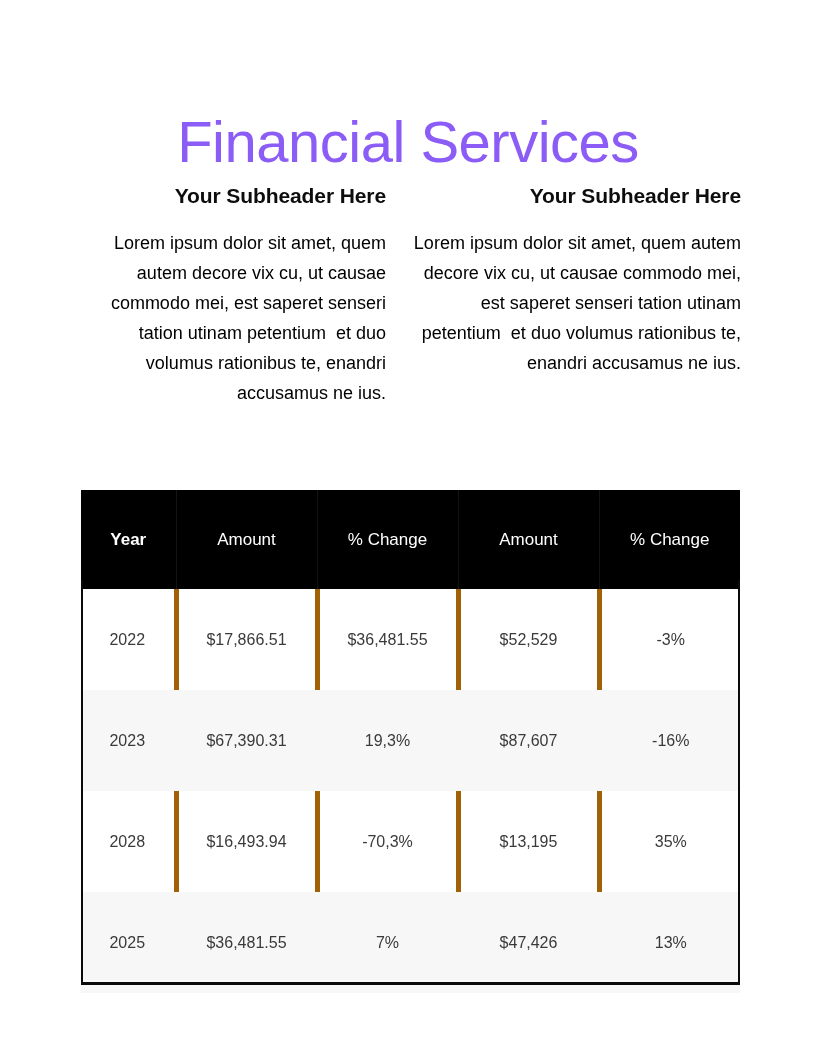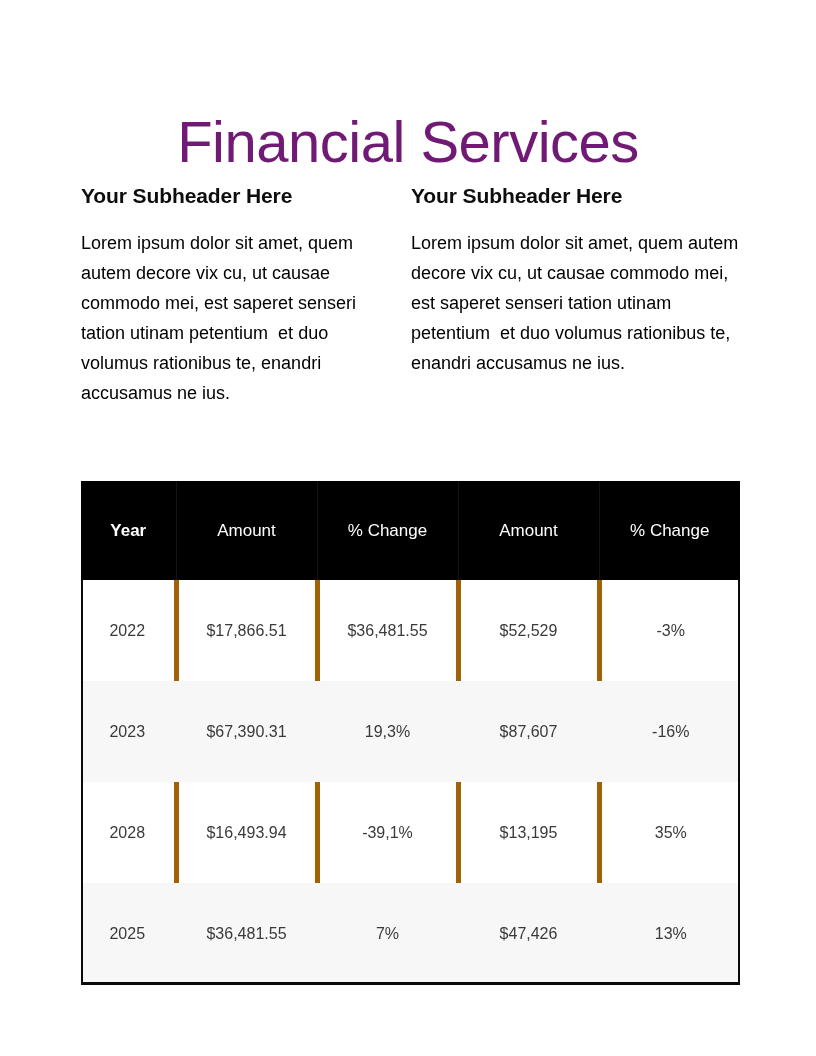--- a/index.html
+++ b/index.html
@@ -27,33 +27,34 @@
   .title {
     position: absolute;
     left: 0;
     top: 68px;
     width: 816px;
     text-align: center;
     font-size: 58px;
     font-weight: 300;
     line-height: 70px;
     letter-spacing: -0.5px;
-    color: #701a75;
+    color: #8b5cf6;
     white-space: nowrap;
   }
 
   
   .columns {
     position: absolute;
     left: 81px;
     top: 183px;
     width: 660px;
     display: flex;
     flex-direction: row;
     gap: 0;
+    text-align: right;
   }
   .col {
     width: 330px;
     box-sizing: border-box;
   }
   .col:first-child { padding-right: 25px; }
 
   .subheader {
     font-size: 21px;
     font-weight: 700;
@@ -76,20 +77,21 @@
     position: absolute;
     left: 81px;
     top: 481px;
     width: 659px;
     box-sizing: border-box;
   }
   table.data-table {
     border-collapse: collapse;
     width: 659px;
     table-layout: fixed;
+    margin-top: 9px;
   }
   table.data-table thead tr {
     background: #000000;
   }
   table.data-table thead th {
     height: 99px;
     color: #ffffff;
     font-size: 17px;
     font-weight: 400;
     text-align: center;
@@ -198,21 +200,21 @@
         <tr class="striped">
           <td>2023</td>
           <td>$67,390.31</td>
           <td>19,3%</td>
           <td>$87,607</td>
           <td>-16%</td>
         </tr>
         <tr>
           <td>2028</td>
           <td>$16,493.94</td>
-          <td>-39,1%</td>
+          <td>-70,3%</td>
           <td>$13,195</td>
           <td>35%</td>
         </tr>
         <tr class="striped">
           <td>2025</td>
           <td>$36,481.55</td>
           <td>7%</td>
           <td>$47,426</td>
           <td>13%</td>
         </tr>

